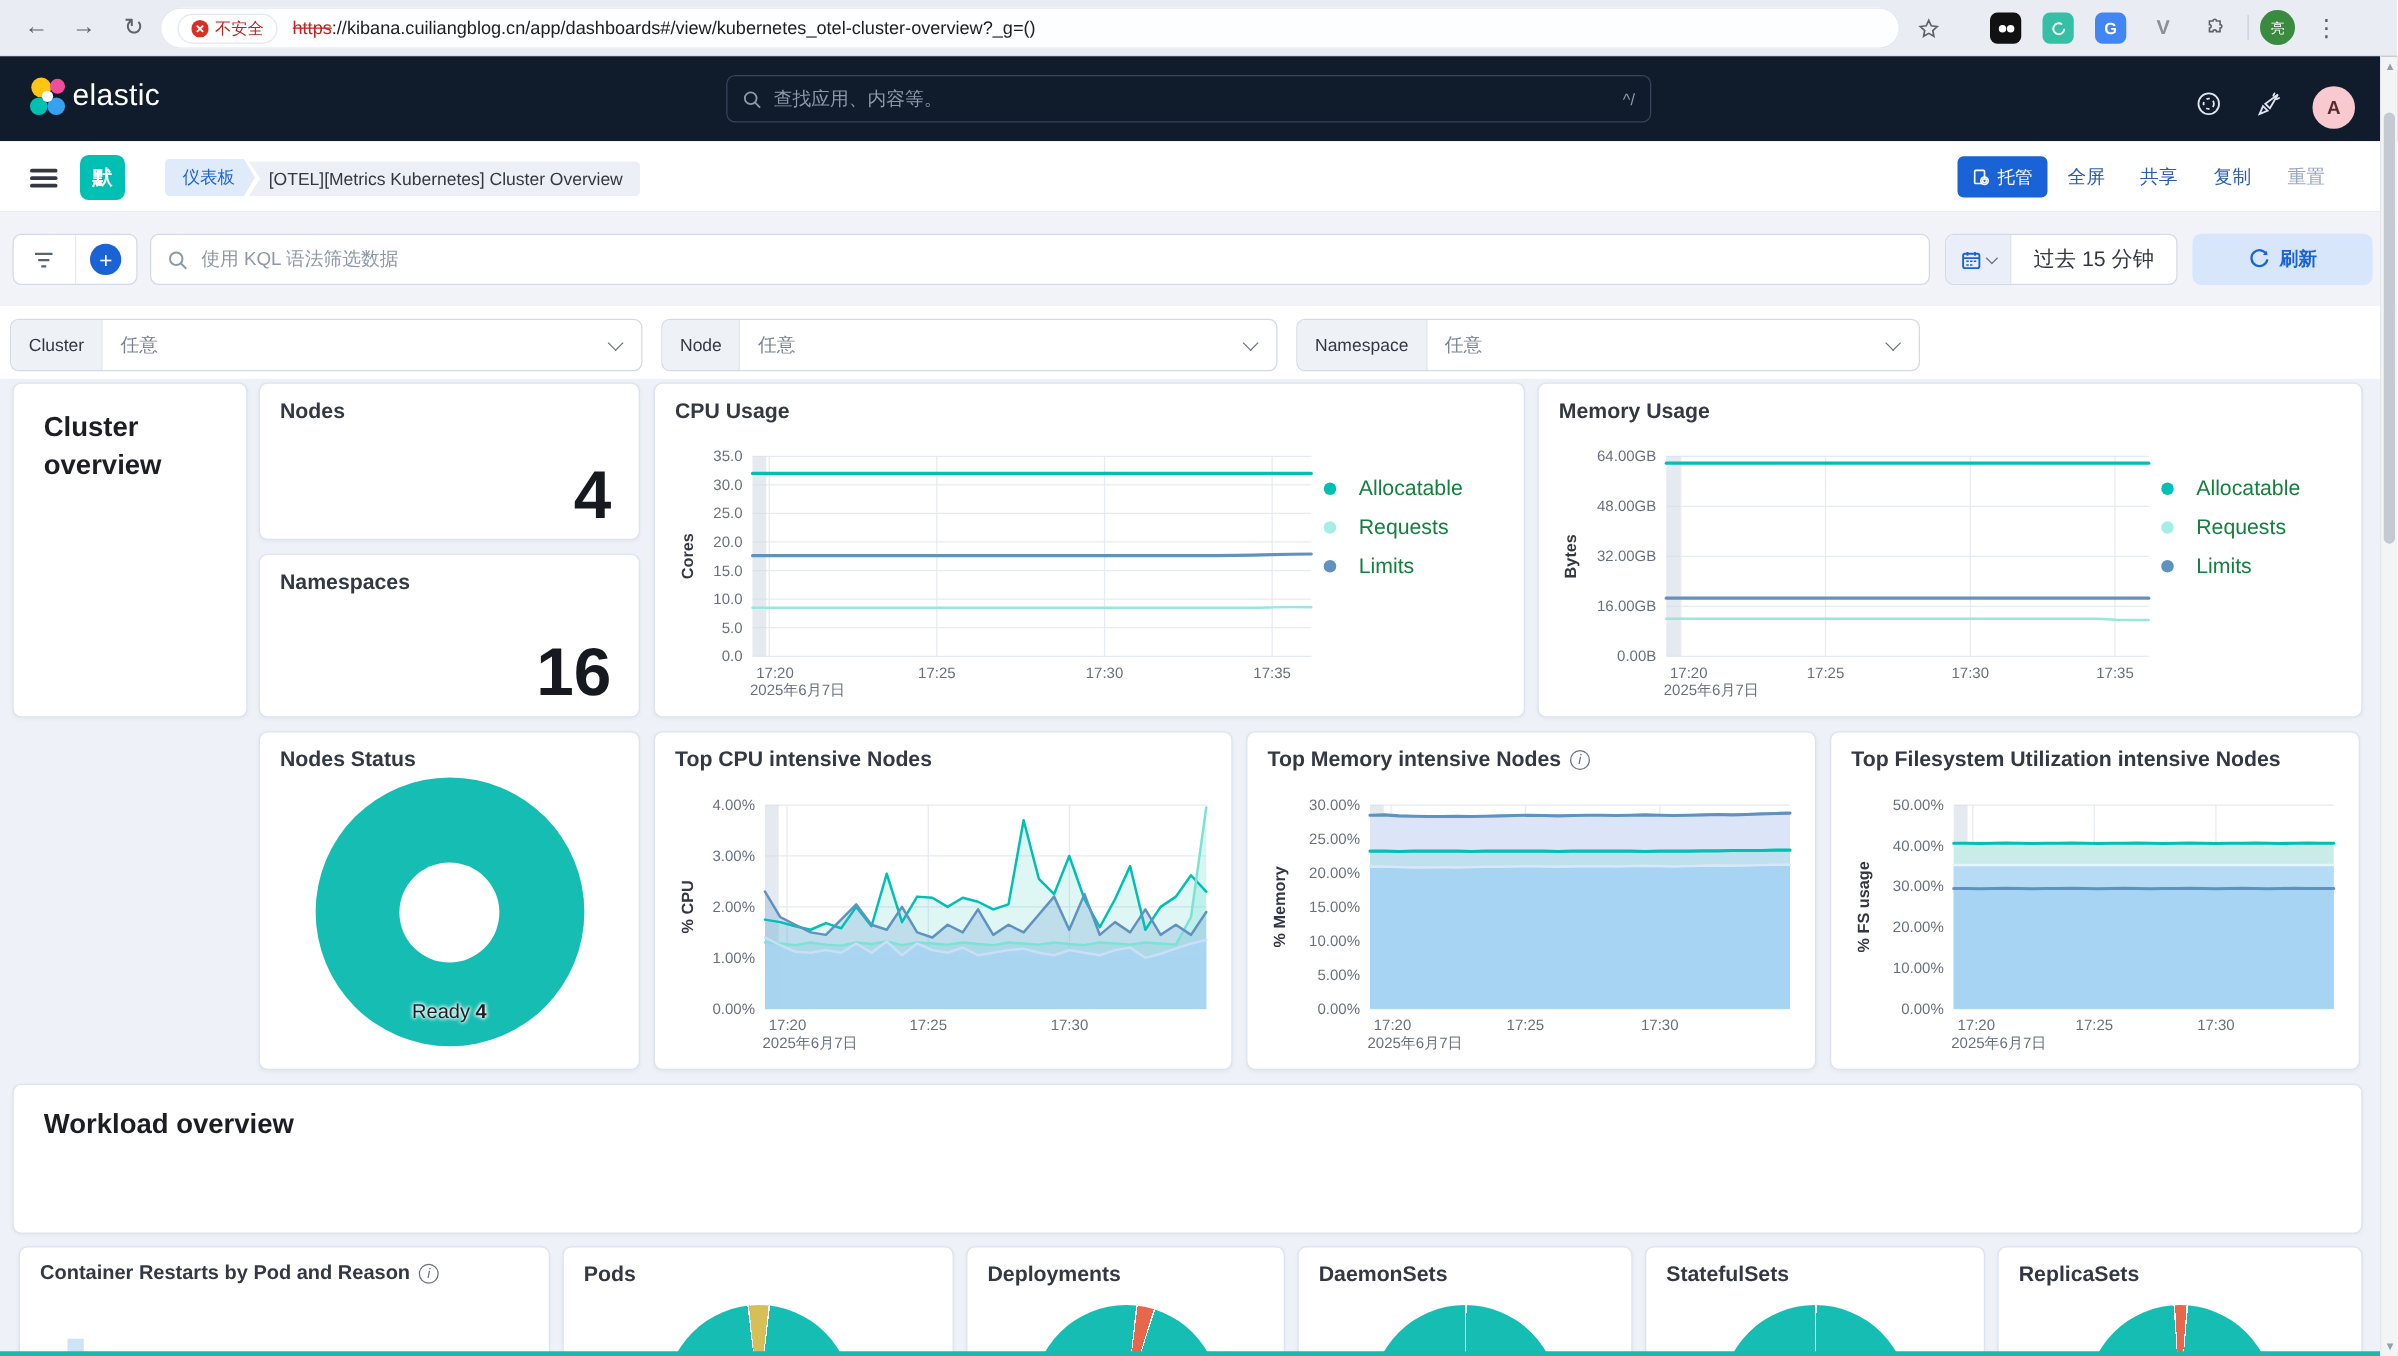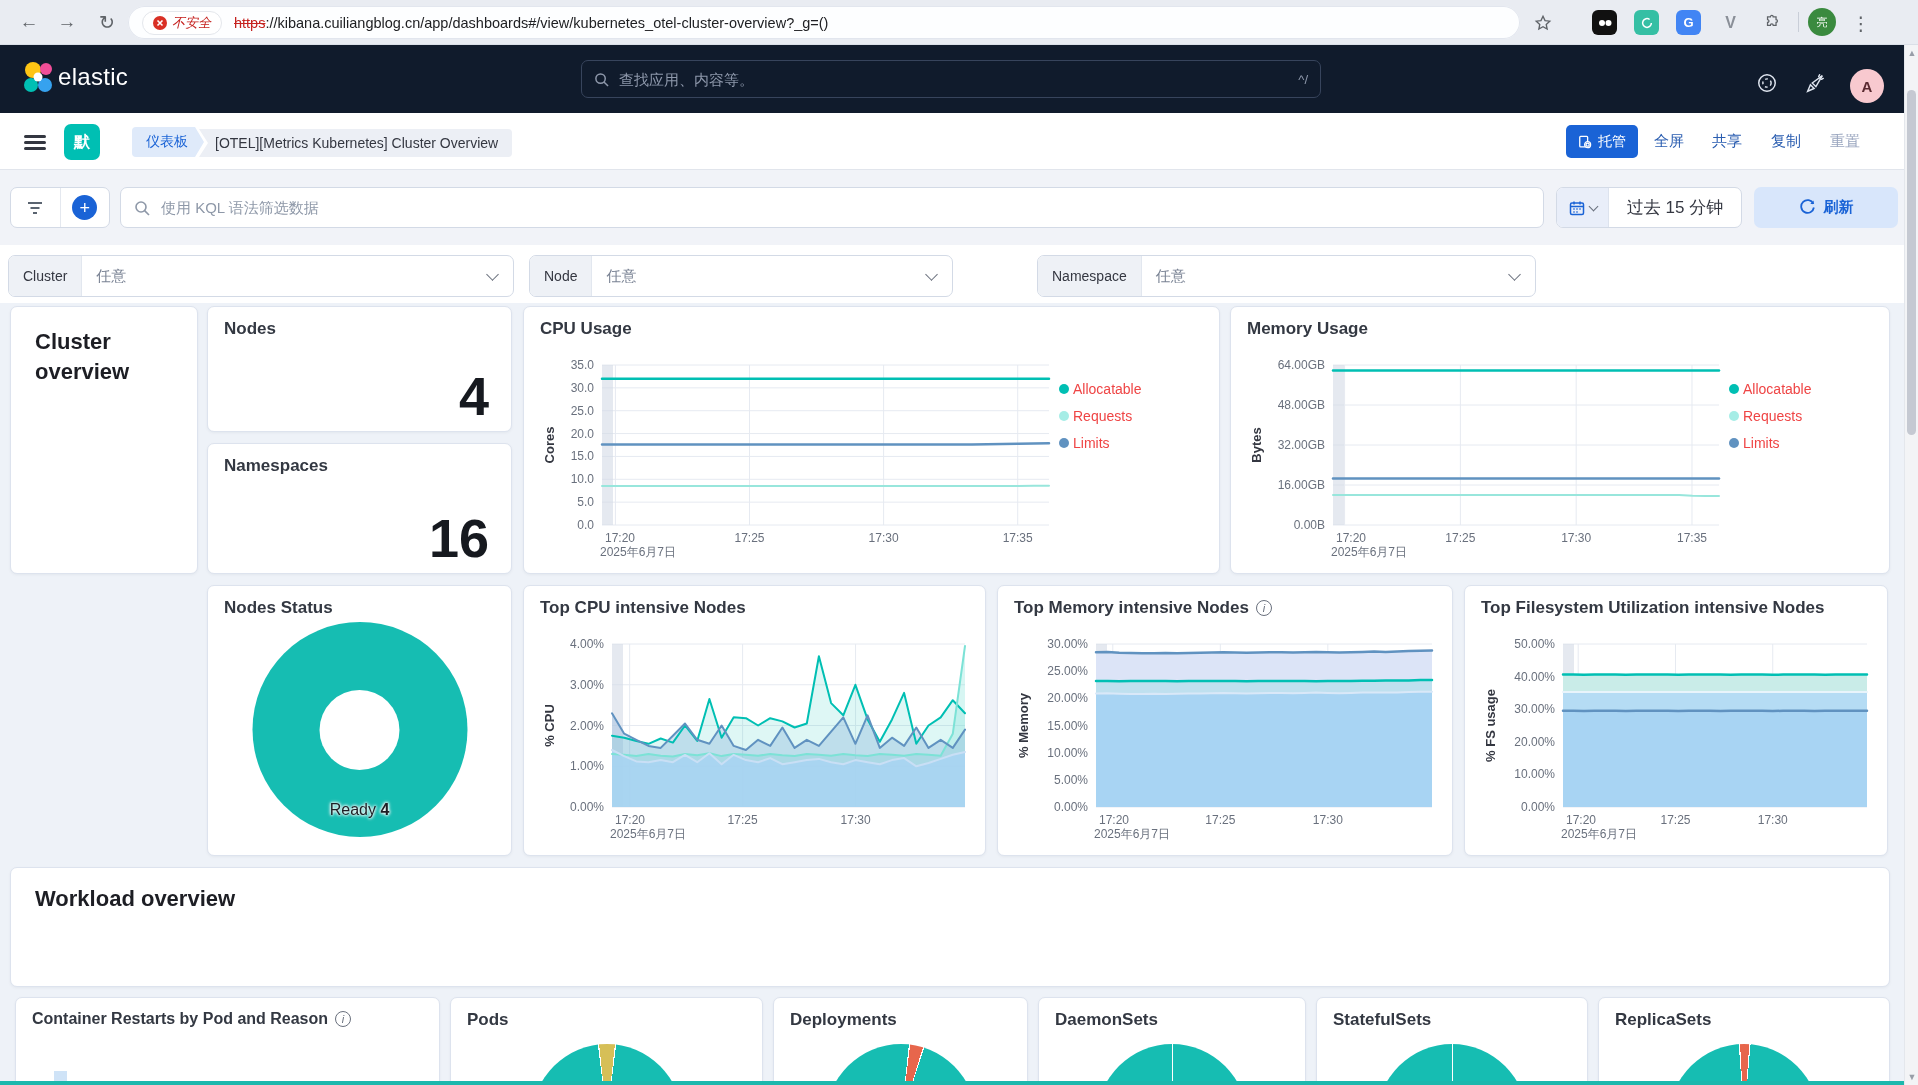--- a/index.html
+++ b/index.html
@@ -10,21 +10,21 @@
   .abs{position:absolute;}
 
   
   .browser-bar{position:absolute;left:0;top:0;width:1918px;height:45px;background:#e9ecf2;
                border-bottom:1px solid #dadfe7;}
   .nav-ico{position:absolute;top:7px;width:30px;height:30px;display:flex;align-items:center;justify-content:center;
            font-size:19px;color:#5f6368;border-radius:50%;}
   .omnibox{position:absolute;left:128px;top:6px;width:1392px;height:33px;background:#fdfeff;border-radius:17px;
            display:flex;align-items:center;padding:0 14px;box-shadow:0 0 0 1px #e2e6ee inset;}
   .sec-chip{display:flex;align-items:center;gap:5px;background:#fff;border:1px solid #e4e7ec;border-radius:12px;
-            padding:2px 10px;margin-right:12px;font-style:italic;}
+            padding:2px 10px;margin-right:12px;}
   .sec-chip span{color:#c5221f;font-size:13px;}
   .url{font-size:14.5px;color:#202124;white-space:nowrap;overflow:hidden;}
   .url .scheme{color:#c5221f;text-decoration:line-through;}
   .ext{position:absolute;top:10px;width:25px;height:25px;border-radius:6px;display:flex;align-items:center;justify-content:center;}
 
   
   .eheader{position:absolute;left:0;top:45px;width:1918px;height:68px;background:#101b2c;}
   .brand{position:absolute;left:58px;top:18px;color:#fff;font-size:24px;font-weight:500;letter-spacing:.3px;}
   .hsearch{position:absolute;left:581px;top:15px;width:740px;height:38px;border:1px solid #37445c;border-radius:7px;
            display:flex;align-items:center;padding:0 12px;color:#8e98ab;}
@@ -76,21 +76,21 @@
 
   
   .dash{position:absolute;left:0;top:303px;width:1918px;height:782px;background:#eef2f8;}
   .panel{position:absolute;background:#fff;border:1px solid #dde3ee;border-radius:7px;box-shadow:0 1px 3px rgba(20,30,60,.05);}
   .ptitle{position:absolute;left:16px;top:12px;font-size:17px;font-weight:700;color:#333842;display:flex;align-items:center;gap:7px;white-space:nowrap;}
   .md-head{position:absolute;left:24px;top:20px;font-size:22px;font-weight:700;color:#1d1e24;line-height:1.35;}
   .big-num{position:absolute;right:22px;bottom:4px;font-size:54px;font-weight:700;color:#16191f;}
   .chart-row{position:absolute;left:14px;right:10px;top:44px;bottom:6px;display:flex;}
   .chart-box{flex:1;height:100%;}
   .legend{width:150px;padding-top:30px;display:flex;flex-direction:column;gap:11px;}
-  .lg-item{display:flex;align-items:center;gap:4px;font-size:14px;color:#ef4444;}
+  .lg-item{display:flex;align-items:center;gap:18px;font-size:17px;color:#15803d;}
   .lg-dot{width:10px;height:10px;border-radius:50%;display:inline-block;flex:none;}
   .info-ico{width:16px;height:16px;border:1.4px solid #69707d;border-radius:50%;color:#69707d;font-size:11px;font-weight:400;
             display:inline-flex;align-items:center;justify-content:center;font-style:italic;flex:none;}
   .donut{position:absolute;left:50%;top:36px;transform:translateX(-50%);width:215px;height:215px;border-radius:50%;}
   .donut .hole{position:absolute;left:50%;top:50%;transform:translate(-50%,-50%);width:80px;height:80px;background:#fff;border-radius:50%;}
   .donut-label{position:absolute;left:0;right:0;top:215px;text-align:center;font-size:16px;color:#1d1e24;
                text-shadow:0 0 3px #fff,0 0 3px #fff,0 0 4px #fff;}
   .half-pie{position:absolute;left:50%;top:46px;transform:translateX(-50%);width:150px;height:150px;border-radius:50%;}
   .mini-bar{position:absolute;left:38px;top:73px;width:13px;height:80px;background:#cfe3f7;}
 
@@ -248,21 +248,21 @@
       <span>刷新</span>
     </button>
   </div>
 
   <div class="controls-row">
     <div class="ctrl" style="left:8px;width:506px">
       <span class="clabel">Cluster</span>
       <span class="cval">任意</span>
       <span class="chev"></span>
     </div>
-    <div class="ctrl" style="left:529px;width:424px">
+    <div class="ctrl" style="left:529px;width:493px">
       <span class="clabel">Node</span>
       <span class="cval">任意</span>
       <span class="chev"></span>
     </div>
     <div class="ctrl" style="left:1037px;width:499px">
       <span class="clabel">Namespace</span>
       <span class="cval">任意</span>
       <span class="chev"></span>
     </div>
   </div>

